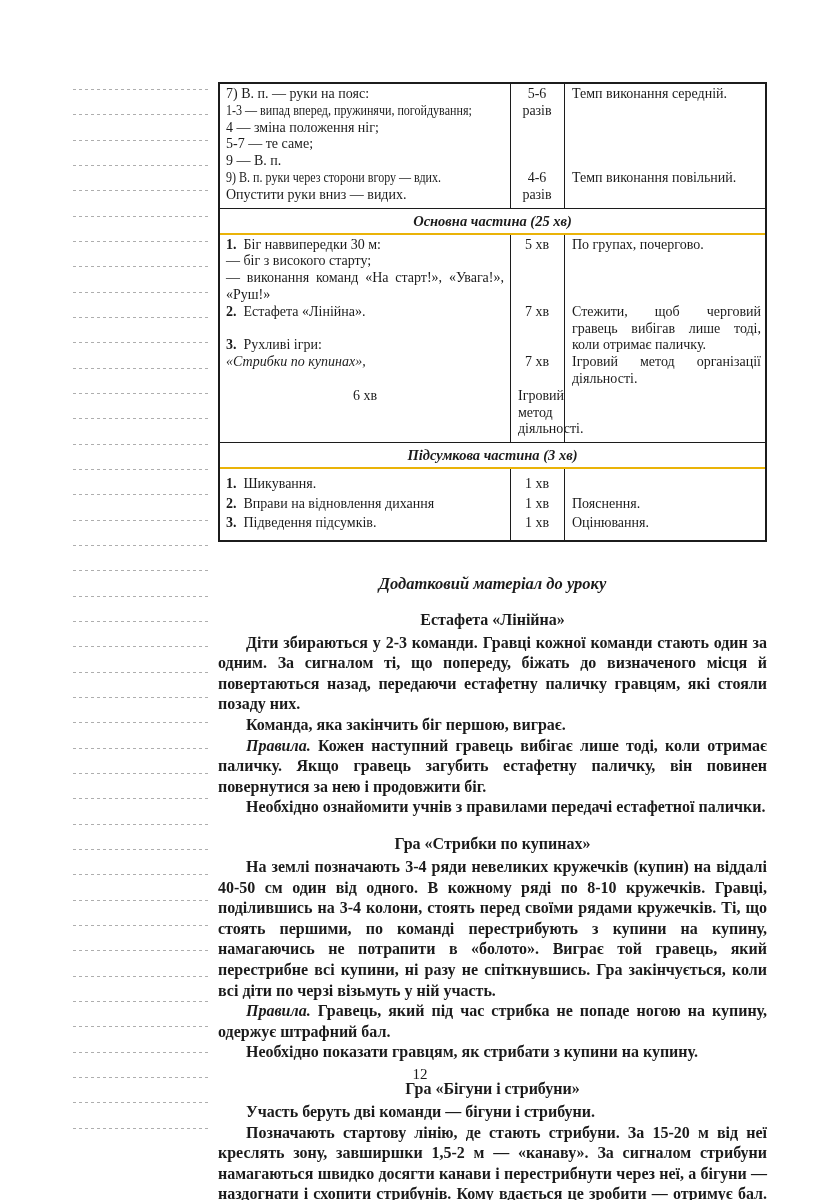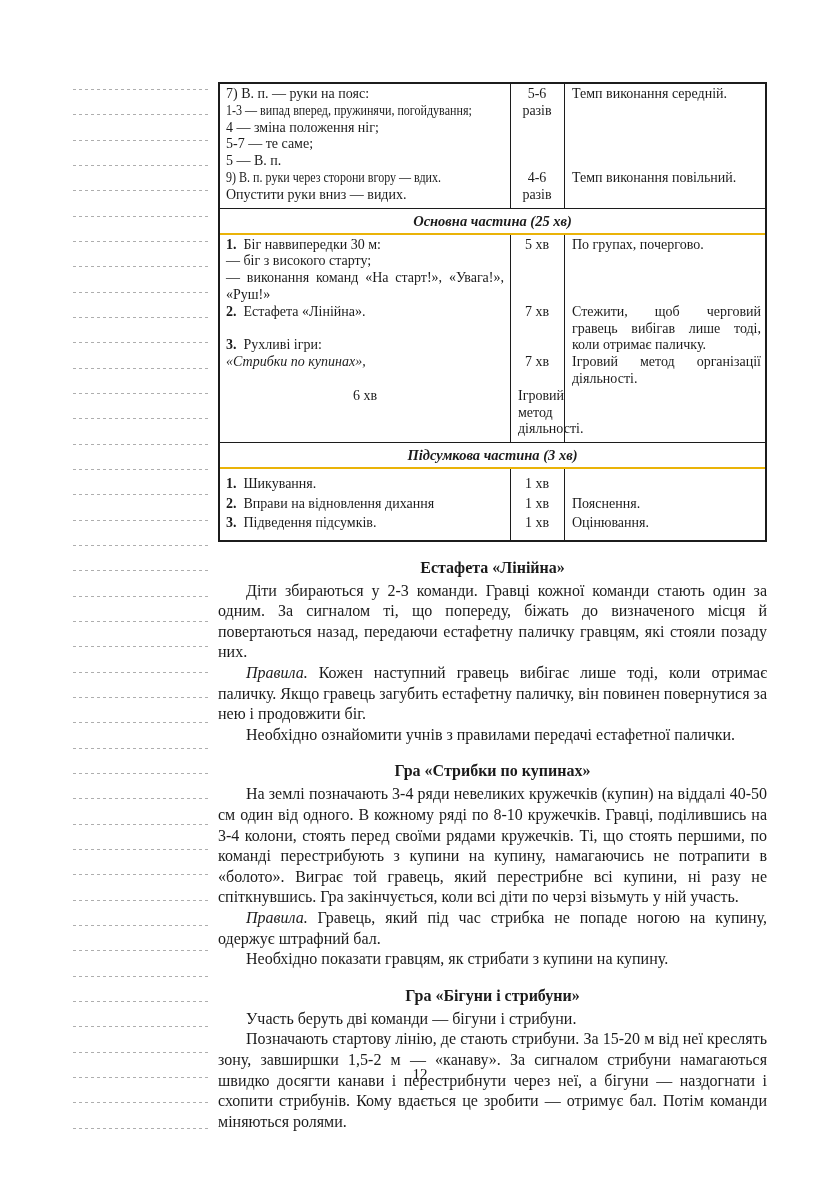--- a/index.html
+++ b/index.html
@@ -30,21 +30,21 @@
   .c1 .line:empty::before{content:"\00a0";}
   .c1 .line.fit{white-space:nowrap;transform:scaleX(0.86);transform-origin:0 50%;text-align:left;}
   .c1 .line.it{font-style:italic;}
   .c2{text-align:center;white-space:pre-line;}
   .c3{padding:0 4px 0 8px;white-space:pre-line;text-align:justify;}
   .sec-4{line-height:19.5px;padding:5px 0 7px 0;}
 
   
   .doc-title{margin:32px 0 10px 0;text-align:center;font-weight:bold;font-style:italic;font-size:16.5px;}
   .game-heading{margin:17px 0 4px 0;text-align:center;font-weight:bold;font-size:16px;}
-  .para{margin:0;font-size:16px;line-height:20.6px;text-align:justify;text-indent:28px;}
+  .para{margin:0;font-size:16px;line-height:20.6px;text-align:justify;text-indent:28px;font-weight:bold;}
   .para i{font-style:italic;}
 
   
   .folio{position:absolute;left:0;top:1060px;width:840px;text-align:center;font-size:15px;}
 </style>
 </head>
 <body>
 
 <div class="page">
   <div class="margin-lines" id="margin-lines">
@@ -94,21 +94,21 @@
 
   <div class="content">
     <div class="lesson-table" id="lesson-table">
         <div class="t-body sec-0">
           <div class="t-group">
             <div class="c1">
               <div class="line">7) В. п. — руки на пояс:</div>
               <div class="line fit">1-3 — випад вперед, пружинячи, погойдування;</div>
               <div class="line">4 — зміна положення ніг;</div>
               <div class="line">5-7 — те саме;</div>
-              <div class="line">5 — В. п.</div>
+              <div class="line">9 — В. п.</div>
             </div>
             <div class="c2">5-6
 разів</div>
             <div class="c3">Темп виконання середній.</div>
           </div>
           <div class="t-group">
             <div class="c1">
               <div class="line fit">9) В. п. руки через сторони вгору — вдих.</div>
               <div class="line">Опустити руки вниз — видих.</div>
             </div>
@@ -161,24 +161,26 @@
             <div class="c2">1 хв
 1 хв
 1 хв</div>
             <div class="c3">&nbsp;
 Пояснення.
 Оцінювання.</div>
           </div>
         </div>
       </div>
 
+    <div class="doc-title">Додатковий матеріал до уроку</div>
 
     <div id="extra-blocks">
         <div class="game-heading">Естафета «Лінійна»</div>
         <p class="para">Діти збираються у 2-3 команди. Гравці кожної команди стають один за одним. За сигналом ті, що попереду, біжать до визначеного місця й повертаються назад, передаючи естафетну паличку гравцям, які стояли позаду них.</p>
+        <p class="para">Команда, яка закінчить біг першою, виграє.</p>
         <p class="para"><i>Правила.</i> Кожен наступний гравець вибігає лише тоді, коли отримає паличку. Якщо гравець загубить естафетну паличку, він повинен повернутися за нею і продовжити біг.</p>
         <p class="para">Необхідно ознайомити учнів з правилами передачі естафетної палички.</p>
         <div class="game-heading">Гра «Стрибки по купинах»</div>
         <p class="para">На землі позначають 3-4 ряди невеликих кружечків (купин) на віддалі 40-50 см один від одного. В кожному ряді по 8-10 кружечків. Гравці, поділившись на 3-4 колони, стоять перед своїми рядами кружечків. Ті, що стоять першими, по команді перестрибують з купини на купину, намагаючись не потрапити в «болото». Виграє той гравець, який перестрибне всі купини, ні разу не спіткнувшись. Гра закінчується, коли всі діти по черзі візьмуть у ній участь.</p>
         <p class="para"><i>Правила.</i> Гравець, який під час стрибка не попаде ногою на купину, одержує штрафний бал.</p>
         <p class="para">Необхідно показати гравцям, як стрибати з купини на купину.</p>
         <div class="game-heading">Гра «Бігуни і стрибуни»</div>
         <p class="para">Участь беруть дві команди — бігуни і стрибуни.</p>
         <p class="para">Позначають стартову лінію, де стають стрибуни. За 15-20 м від неї креслять зону, завширшки 1,5-2 м — «канаву». За сигналом стрибуни намагаються швидко досягти канави і перестрибнути через неї, а бігуни — наздогнати і схопити стрибунів. Кому вдається це зробити — отримує бал. Потім команди міняються ролями.</p>
       </div>

